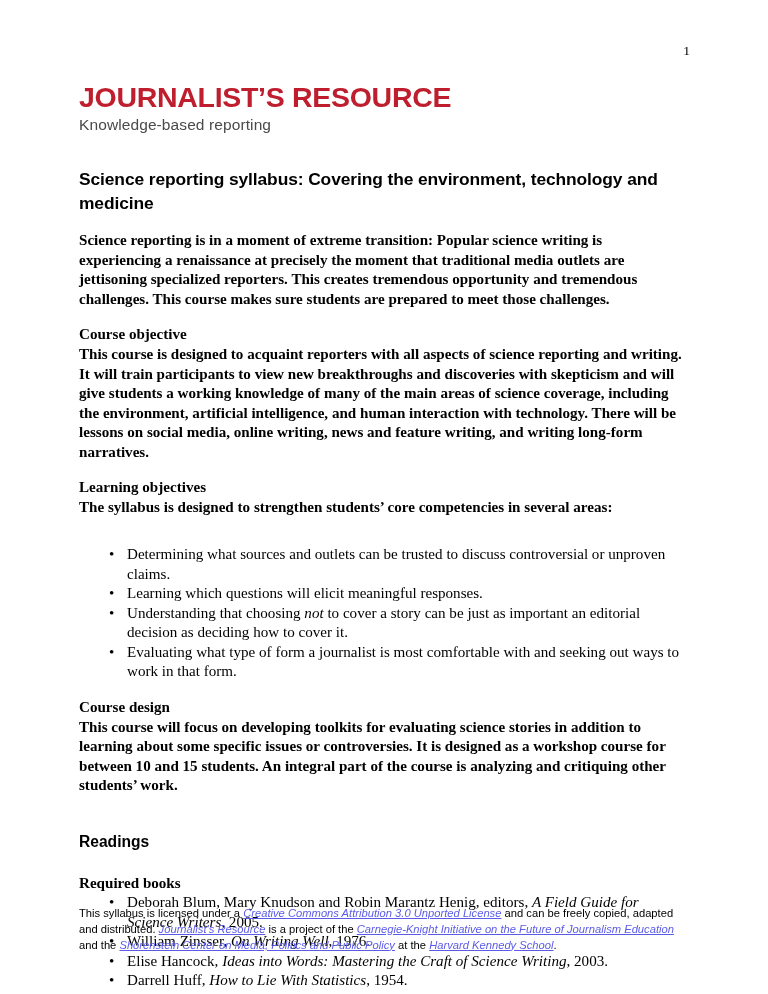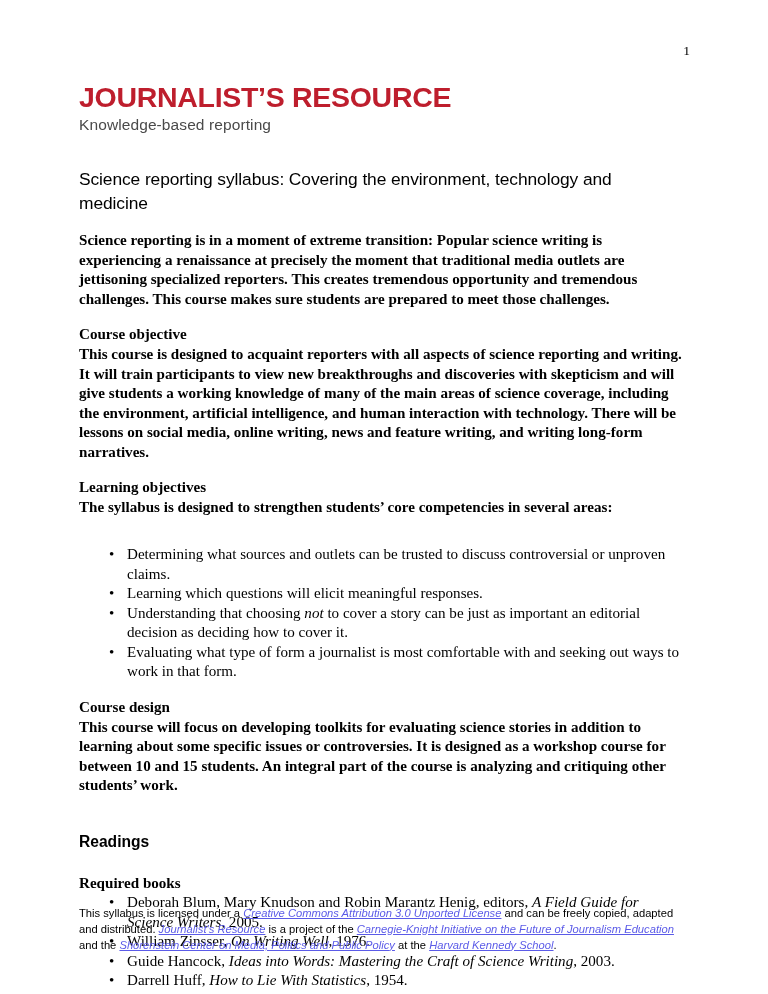--- a/index.html
+++ b/index.html
@@ -63,21 +63,21 @@
   
   .content {
     position: absolute;
     left: 79px;
     top: 168px;
     width: 606px;
   }
   h1.doc-title {
     font-family: "Liberation Sans", sans-serif;
     font-size: 17.4px;
-    font-weight: normal;
+    font-weight: bold;
     line-height: 1.36;
     margin: 0 0 16px 0;
     letter-spacing: -0.1px;
     color: #000;
   }
   p.body-text {
     font-family: "Liberation Serif", serif;
     font-size: 15.1px;
     line-height: 1.295;
     margin: 0 0 16px 0;
@@ -188,21 +188,21 @@
 
     <div class="sec-head-sans">Readings</div>
 
     <div class="spacer-22"></div>
 
     <div class="sec-head-serif">Required books</div>
 
     <ul class="doc-list" id="books-list">
         <li><span class="bullet">•</span><span>Deborah Blum, Mary Knudson and Robin Marantz Henig, editors, </span><em>A Field Guide for Science Writers</em><span>, 2005.</span></li>
         <li><span class="bullet">•</span><span>William Zinsser, </span><em>On Writing Well</em><span>, 1976.</span></li>
-        <li><span class="bullet">•</span><span>Guide Hancock, </span><em>Ideas into Words: Mastering the Craft of Science Writing</em><span>, 2003.</span></li>
+        <li><span class="bullet">•</span><span>Elise Hancock, </span><em>Ideas into Words: Mastering the Craft of Science Writing</em><span>, 2003.</span></li>
         <li><span class="bullet">•</span><span>Darrell Huff, </span><em>How to Lie With Statistics</em><span>, 1954.</span></li>
         <li><span class="bullet">•</span><span>Daniel Kahneman, </span><em>Thinking Fast and Slow</em><span>, 2018.</span></li>
       </ul>
 
   </div>
 
   <div class="footer">
     <span>This syllabus is licensed under a </span><span class="lnk">Creative Commons Attribution 3.0 Unported License</span><span> and can be freely copied, adapted and distributed. </span><span class="lnk">Journalist’s Resource</span><span> is a project of the </span><span class="lnk">Carnegie-Knight Initiative on the Future of Journalism Education</span><span> and the </span><span class="lnk">Shorenstein Center on Media, Politics and Public Policy</span><span> at the </span><span class="lnk">Harvard Kennedy School</span><span>.</span>
   </div>
 

